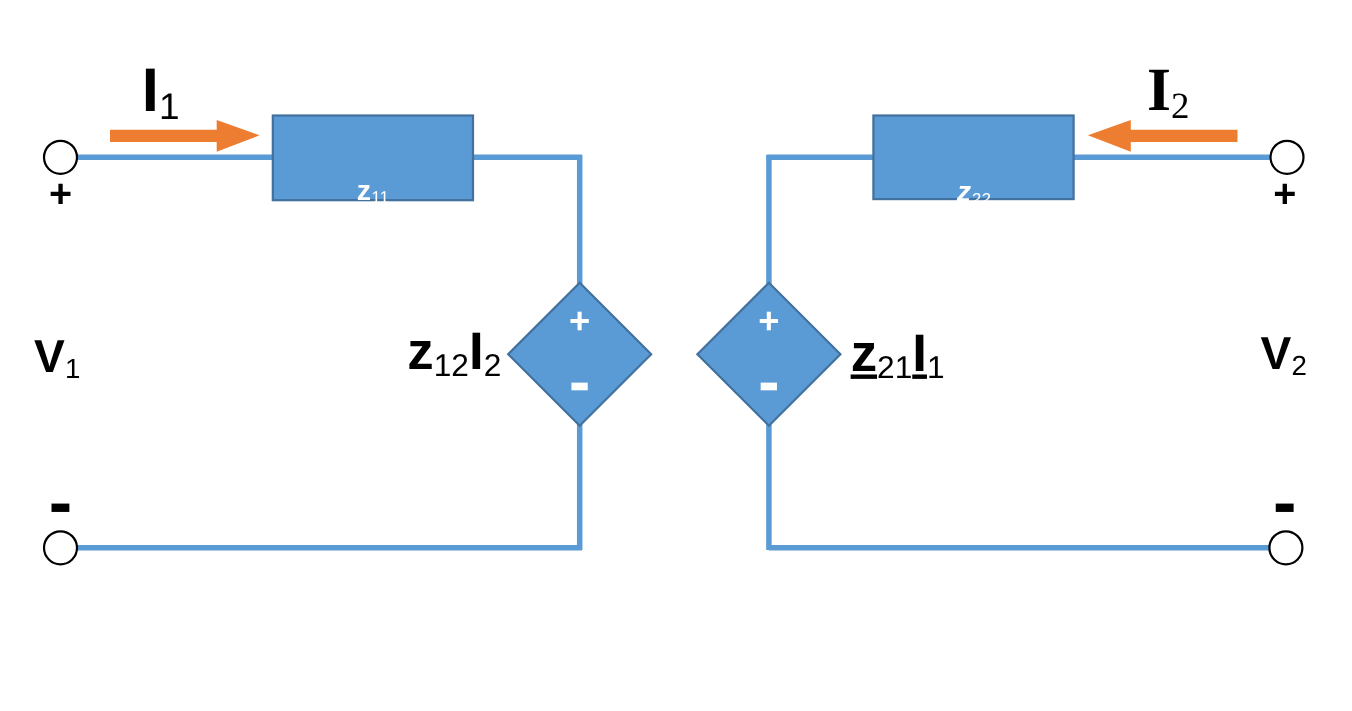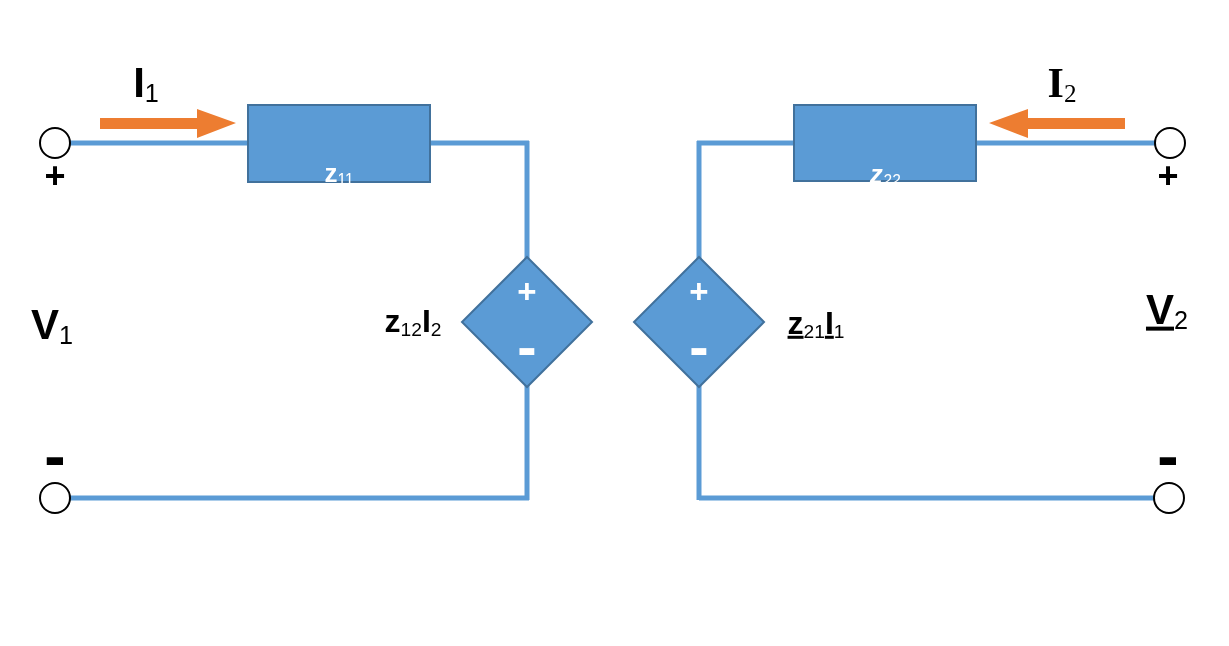--- a/index.html
+++ b/index.html
@@ -23,22 +23,22 @@
   .box{fill:var(--shape-fill);stroke:var(--shape-border);stroke-width:2;}
   .terminal{fill:#fff;stroke:var(--terminal-stroke);stroke-width:2;}
   .arrow{fill:var(--arrow);stroke:none;}
   .lbl{
     position:absolute;transform:translate(-50%,-50%);
     font-weight:bold;color:var(--label-text);
     white-space:nowrap;line-height:1;
   }
   .lbl .sub{font-size:60%;font-weight:400;vertical-align:-0.22em;}
   .port-lbl{font-size:42px;}
-  .cur-lbl{font-size:42px;}
-  .src-lbl{font-size:32px;}
+  .cur-lbl{font-size:56px;}
+  .src-lbl{font-size:48px;}
   .box-lbl{font-size:26px;color:var(--shape-text);margin-top:28px;}
   .sign{font-size:36px;}
   .minus{font-size:64px;}
   .src-sign{color:var(--shape-text);font-size:33px;}
   .src-minus{color:var(--shape-text);font-size:58px;}
 </style>
 </head>
 <body>
 
 <div class="canvas">
@@ -104,21 +104,21 @@
   </div>
 
   <div class="lbl cur-lbl" style="left:1062px;top:84px;font-family:Liberation Serif, serif;">
     <span>I</span><span class="sub">2</span>
   </div>
 
   <div class="lbl sign" style="left:1168px;top:176px;">
     <span>+</span>
   </div>
 
-  <div class="lbl port-lbl" style="left:1167px;top:311px;text-decoration:underline;">
+  <div class="lbl port-lbl" style="left:1167px;top:323px;">
     <span>V</span><span class="sub">2</span>
   </div>
 
   <div class="lbl minus" style="left:1168px;top:456px;">
     <span>-</span>
   </div>
 
   <div class="lbl box-lbl" style="left:885px;top:147px;font-style:italic;">
     <span>z</span><span class="sub">22</span>
   </div>

